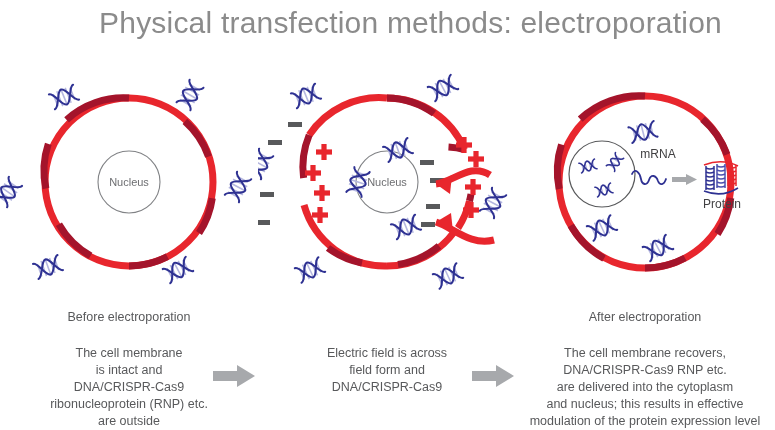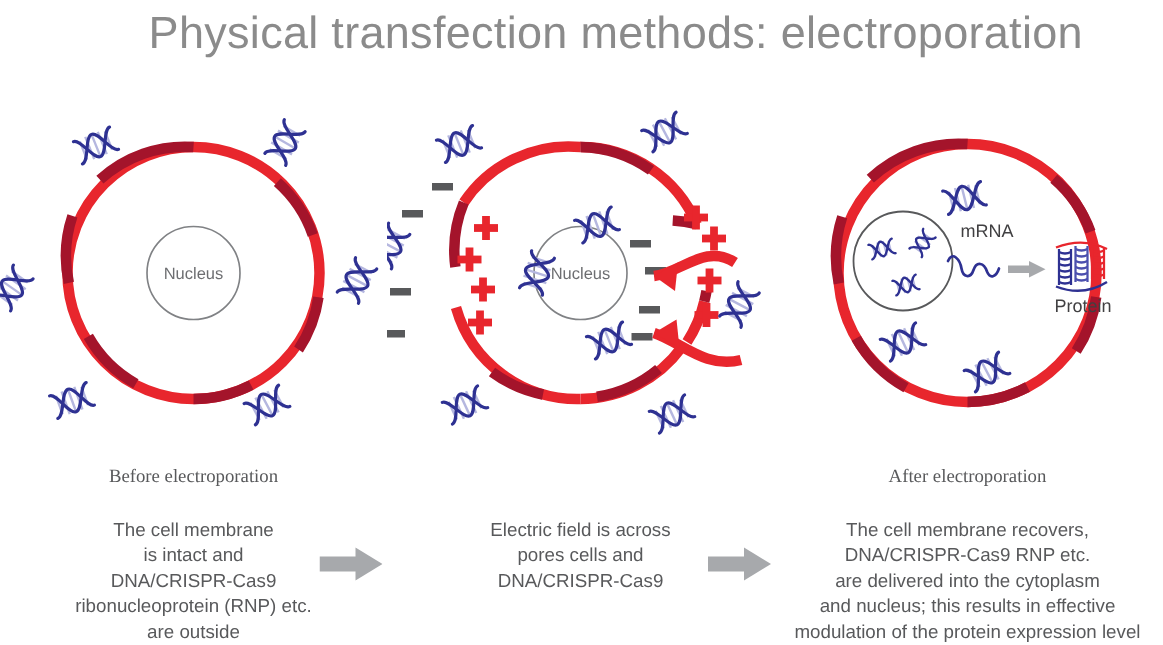--- a/index.html
+++ b/index.html
@@ -54,21 +54,21 @@
   .figure-wrap svg { display: block; }
 
   .caption-head {
     position: absolute;
     top: 240px;
     left: 0;
     width: 258px;
     text-align: center;
     font-size: 12.5px;
     color: #58595b;
-    font-family: Liberation Serif, serif;
+    font-family: Liberation Sans, sans-serif;
   }
   .caption-body {
     position: absolute;
     top: 275px;
     left: -8px;
     width: 274px;
     text-align: center;
     font-size: 12.5px;
     line-height: 17px;
     color: #58595b;
@@ -300,21 +300,21 @@
         </g>
         <g fill="#e8262d">
           <polygon points="178,114 194,105 192,124"></polygon>
           <polygon points="178,152 193,143 195,162"></polygon>
         </g>
       </svg>
     </div>
 
     <div class="caption-body">
       <span class="cline">Electric field is across</span>
-      <span class="cline">pores cells and</span>
+      <span class="cline">field form and</span>
       <span class="cline">DNA/CRISPR-Cas9</span>
     </div>
   </div>
 
   <div class="panel panel-3">
     <div class="figure-wrap">
       <svg width="258" height="225" viewBox="0 0 258 225" xmlns="http://www.w3.org/2000/svg">
 
         <g fill="none" stroke-width="7">
           <circle cx="129" cy="112" r="86" stroke="#e8262d"></circle>

